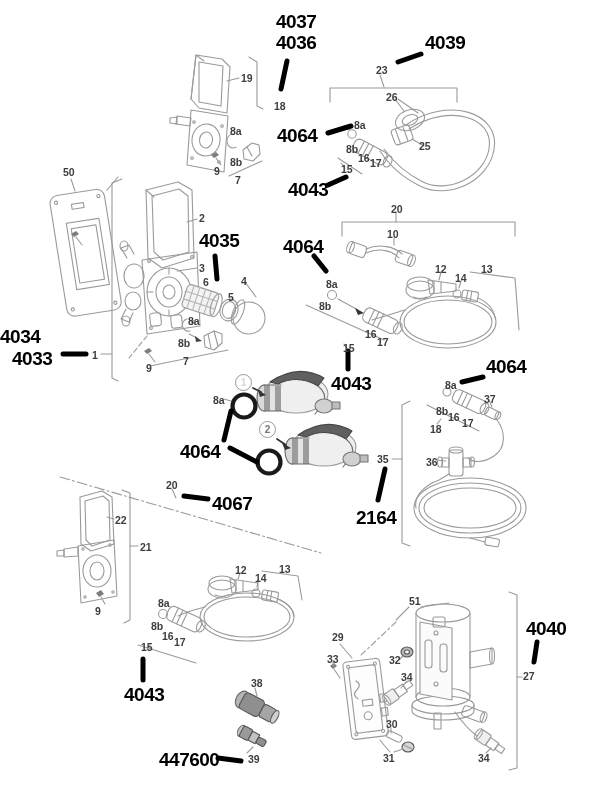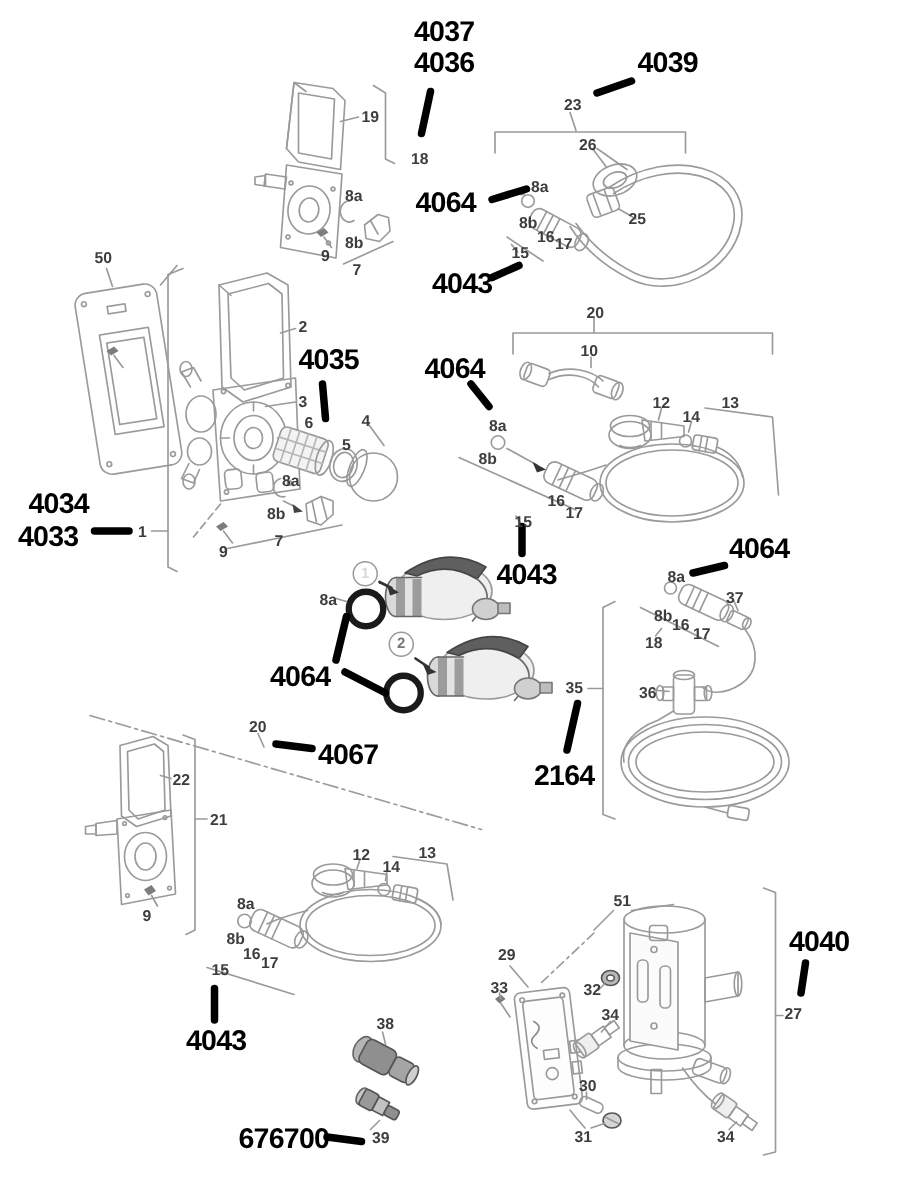--- a/index.html
+++ b/index.html
@@ -438,30 +438,30 @@
 </svg>
 
 <div id="labels">
       <span class="bold-label" style="left: 276px; top: 12px;">4037</span>
       <span class="bold-label" style="left: 276px; top: 33px;">4036</span>
       <span class="bold-label" style="left: 425px; top: 33px;">4039</span>
       <span class="bold-label" style="left: 277px; top: 126px;">4064</span>
       <span class="bold-label" style="left: 288px; top: 180px;">4043</span>
       <span class="bold-label" style="left: 199px; top: 231px;">4035</span>
       <span class="bold-label" style="left: 283px; top: 237px;">4064</span>
-      <span class="bold-label" style="left: 19px; top: 327px;">4034</span>
+      <span class="bold-label" style="left: 0; top: 327px;">4034</span>
       <span class="bold-label" style="left: 12px; top: 349px;">4033</span>
       <span class="bold-label" style="left: 331px; top: 374px;">4043</span>
       <span class="bold-label" style="left: 486px; top: 357px;">4064</span>
       <span class="bold-label" style="left: 180px; top: 442px;">4064</span>
       <span class="bold-label" style="left: 212px; top: 494px;">4067</span>
       <span class="bold-label" style="left: 356px; top: 508px;">2164</span>
       <span class="bold-label" style="left: 124px; top: 685px;">4043</span>
       <span class="bold-label" style="left: 526px; top: 619px;">4040</span>
-      <span class="bold-label" style="left: 159px; top: 750px;">676700</span>
+      <span class="bold-label" style="left: 159px; top: 750px;">447600</span>
       <span class="item-label" style="left: 241px; top: 73px;">19</span>
       <span class="item-label" style="left: 274px; top: 101px;">18</span>
       <span class="item-label" style="left: 230px; top: 126px;">8a</span>
       <span class="item-label" style="left: 230px; top: 157px;">8b</span>
       <span class="item-label" style="left: 214px; top: 166px;">9</span>
       <span class="item-label" style="left: 235px; top: 175px;">7</span>
       <span class="item-label" style="left: 376px; top: 65px;">23</span>
       <span class="item-label" style="left: 386px; top: 92px;">26</span>
       <span class="item-label" style="left: 419px; top: 141px;">25</span>
       <span class="item-label" style="left: 354px; top: 120px;">8a</span>

